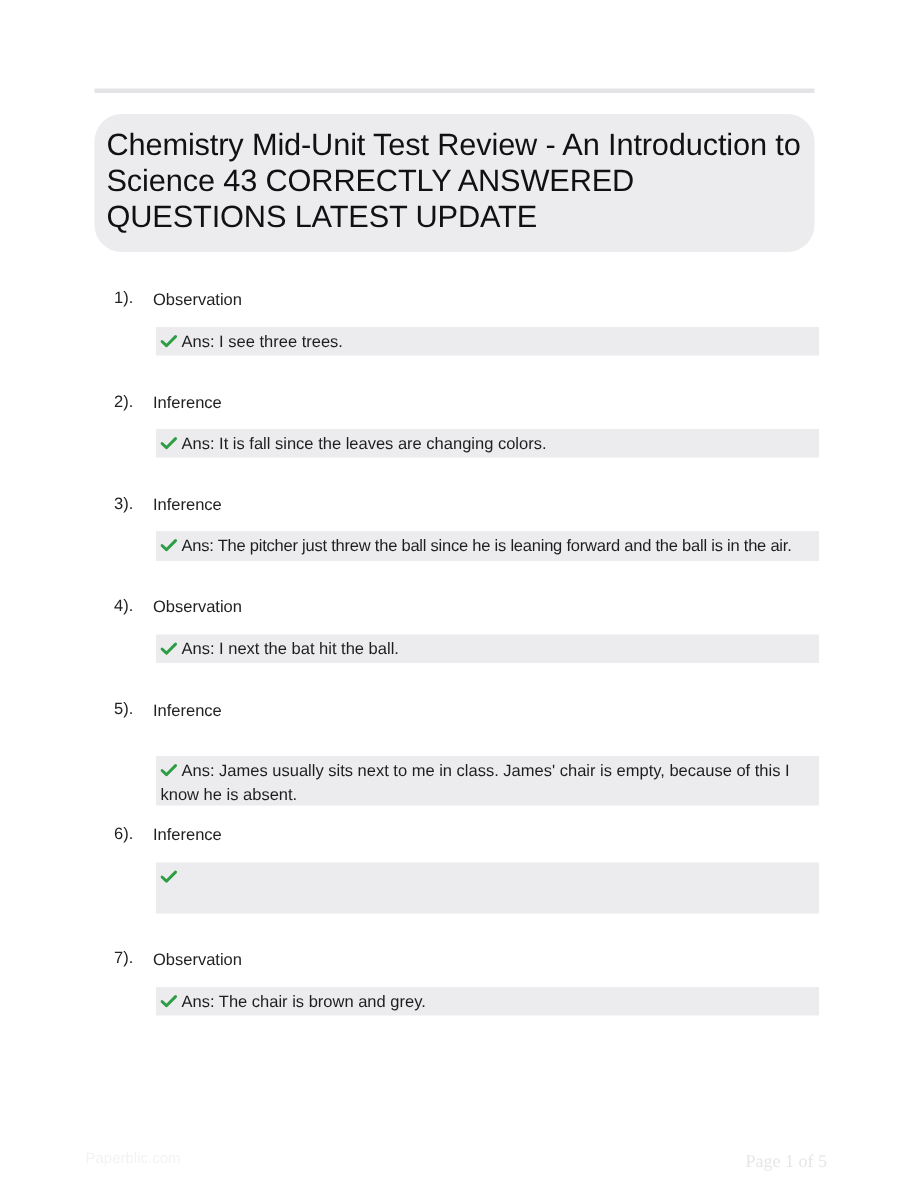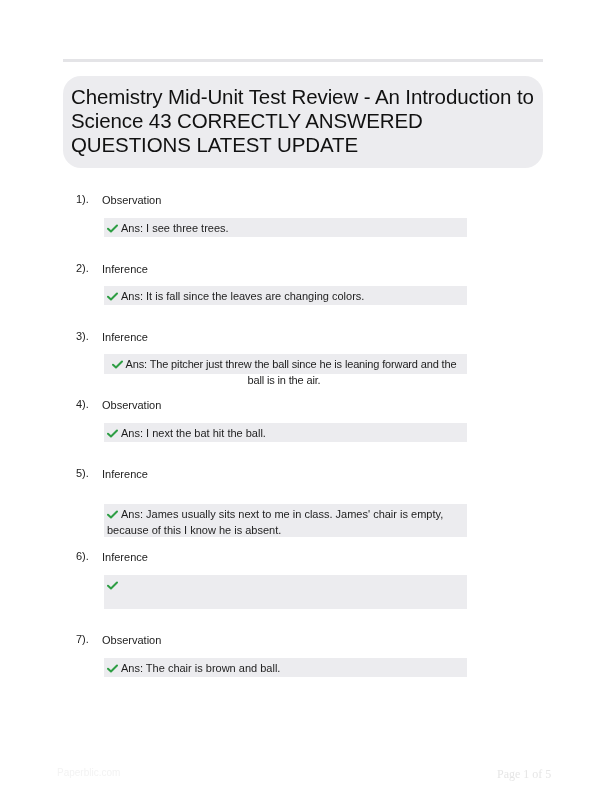--- a/index.html
+++ b/index.html
@@ -55,21 +55,21 @@
     .q-label {
       position: absolute;
       left: 102px;
       top: 1px;
       font-size: 11px;
       color: #222;
     }
     .ans-box {
       position: absolute;
       left: 104px;
-      width: 363px;
+      width: 442px;
       background: #ececef;
       box-sizing: border-box;
       padding: 3px 6px 3px 3px;
       font-size: 11px;
       line-height: 15.5px;
       color: #1e1e1e;
     }
     .check {
       display: inline-block;
       width: 11px;
@@ -119,21 +119,21 @@
   <div class="ans-box" style="top:24px;height:19px;">
     <svg class="check" viewBox="0 0 12 10">
         <path d="M1 5.2 L4.3 8.3 L11 1.6" stroke="#2e9e44" stroke-width="2.2" fill="none" stroke-linecap="round" stroke-linejoin="round"></path>
       </svg><span>Ans: It is fall since the leaves are changing colors.</span>
   </div>
 </div>
 
 <div class="qa" style="top:330px;">
   <span class="q-num">3).</span>
   <span class="q-label">Inference</span>
-  <div class="ans-box" style="top:24px;height:20px;text-align:center;">
+  <div class="ans-box" style="top:24px;height:20px;">
     <svg class="check" viewBox="0 0 12 10">
         <path d="M1 5.2 L4.3 8.3 L11 1.6" stroke="#2e9e44" stroke-width="2.2" fill="none" stroke-linecap="round" stroke-linejoin="round"></path>
       </svg><span style="letter-spacing:-0.15px;">Ans: The pitcher just threw the ball since he is leaning forward and the ball is in the air.</span>
   </div>
 </div>
 
 <div class="qa" style="top:398px;">
   <span class="q-num">4).</span>
   <span class="q-label">Observation</span>
   <div class="ans-box" style="top:25px;height:19px;">
@@ -162,18 +162,18 @@
       </svg>
   </div>
 </div>
 
 <div class="qa" style="top:633px;">
   <span class="q-num">7).</span>
   <span class="q-label">Observation</span>
   <div class="ans-box" style="top:25px;height:19px;">
     <svg class="check" viewBox="0 0 12 10">
         <path d="M1 5.2 L4.3 8.3 L11 1.6" stroke="#2e9e44" stroke-width="2.2" fill="none" stroke-linecap="round" stroke-linejoin="round"></path>
-      </svg><span>Ans: The chair is brown and ball.</span>
+      </svg><span>Ans: The chair is brown and grey.</span>
   </div>
 </div>
 
 <div class="footer-left">Paperblic.com</div>
 <div class="footer-right">Page 1 of 5</div>
 
 </body></html>

